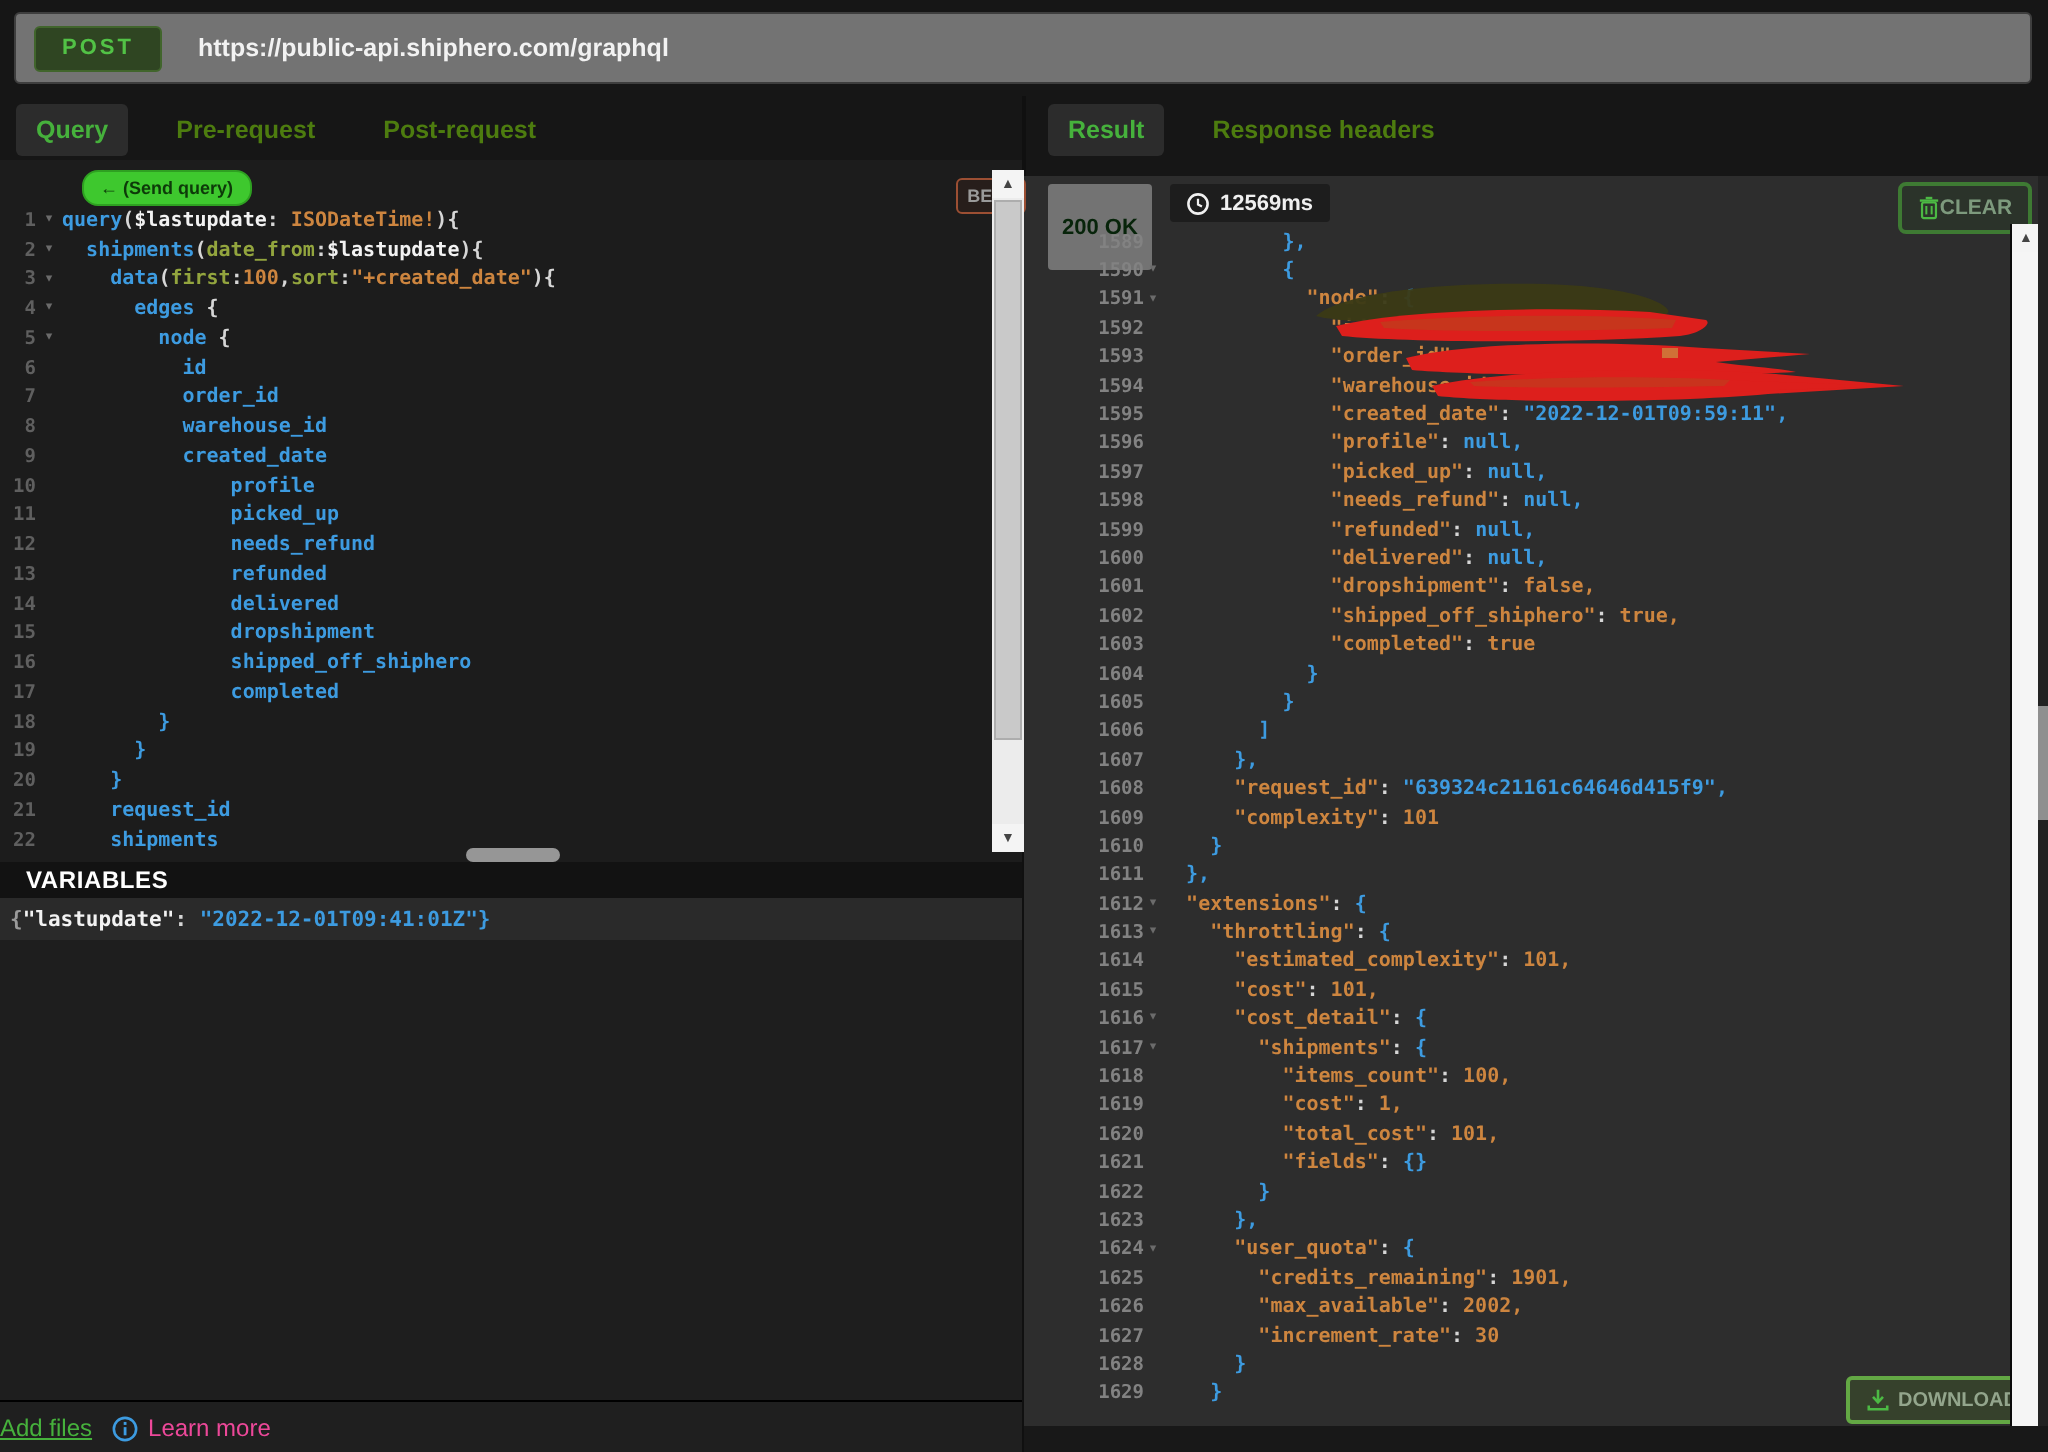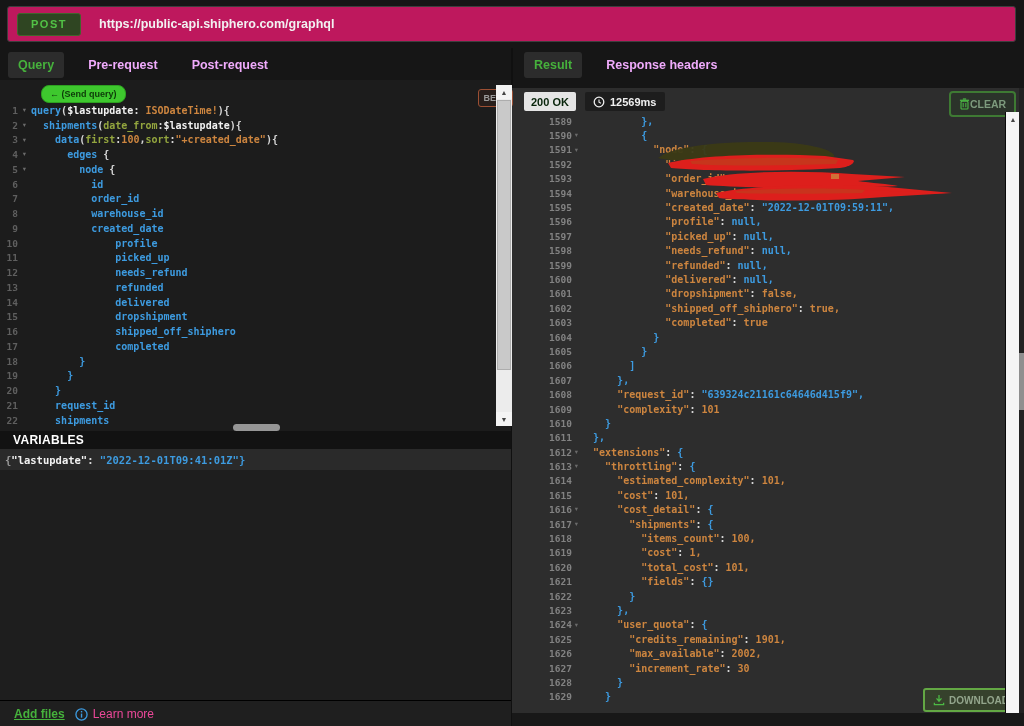--- a/index.html
+++ b/index.html
@@ -1,27 +1,27 @@
 <!DOCTYPE html>
 <html><head>
 <meta charset="utf-8">
 <style>
   html,body{margin:0;padding:0;background:#111;}
   #app{position:relative;width:1024px;height:726px;background:#161616;overflow:hidden;
        font-family:"Liberation Sans",sans-serif;}
   
-  .urlbar{position:absolute;left:7px;top:6px;width:1007px;height:34px;background:#be185d;
+  .urlbar{position:absolute;left:7px;top:6px;width:1007px;height:34px;background:#737373;
           border:1px solid #3e3e3e;border-radius:3px;display:flex;align-items:center;}
   .post-btn{margin-left:9px;width:62px;height:21px;background:#2f4522;border:1px solid #41652c;
             border-radius:3px;color:#52c246;font-size:11px;font-weight:bold;letter-spacing:1.5px;
             display:flex;align-items:center;justify-content:center;}
   .url-text{margin-left:18px;color:#f2f2f2;font-size:12.5px;font-weight:bold;}
   
   .tabrow{position:absolute;top:52px;height:26px;display:flex;align-items:center;gap:14px;}
-  .tab{padding:0 10px;height:26px;display:flex;align-items:center;color:#f0abfc;
+  .tab{padding:0 10px;height:26px;display:flex;align-items:center;color:#4d7c0f;
        font-size:12.5px;font-weight:bold;border-radius:3px;}
   .tab.active{background:#2c2c2c;color:#46b13c;}
   
   .cline{display:flex;align-items:center;white-space:pre;}
   .cline .ln{text-align:right;color:#5f5f5f;font-family:"DejaVu Sans Mono",monospace;
              font-size:9.5px;font-weight:bold;flex:none;}
   .cline .fold{flex:none;color:#6b6b6b;font-size:6.5px;text-align:center;line-height:1;}
   .cline .txt{font-family:"DejaVu Sans Mono",monospace;font-size:10px;font-weight:bold;flex:none;}
   .tk-b{color:#3d9be0}.tk-g{color:#93a53e}.tk-o{color:#cd853f}.tk-w{color:#d6d6d6}
   .tk-v{color:#f2f2f2}.tk-d{color:#9a9a9a}
@@ -50,25 +50,25 @@
             display:flex;align-items:center;}
   #vars-bar .lbl{margin-left:13px;color:#fff;font-size:12px;font-weight:bold;letter-spacing:.3px;}
   #vars-row{position:absolute;left:0;top:449px;width:512px;height:21px;background:#2a2a2a;
             display:flex;align-items:center;}
   #vars-row .txt{margin-left:5px;font-family:"DejaVu Sans Mono",monospace;font-size:10.5px;
                  font-weight:bold;white-space:pre;}
   #vars-rest{position:absolute;left:0;top:470px;width:512px;height:230px;background:#1e1e1e;}
   
   #left-footer{position:absolute;left:0;top:700px;width:512px;height:26px;background:#1f1f1f;
                border-top:1px solid #000;display:flex;align-items:center;gap:10px;}
-  .add-files{margin-left:14px;color:#46b13c;font-size:12px;font-weight:bold;text-decoration:underline;}
+  .add-files{color:#46b13c;font-size:12px;font-weight:normal;text-decoration:underline;}
   .learn{display:flex;align-items:center;gap:5px;color:#ec4899;font-size:12px;}
   
   #right-content{position:absolute;left:512px;top:88px;width:507px;height:625px;background:#2d2d2d;}
-  .badge-200{position:absolute;left:12px;top:4px;height:19px;padding:0 7px;background:#e5e5e5;
+  .badge-200{position:absolute;left:12px;top:4px;height:19px;padding:12px 7px;background:#737373;
              color:#07240a;font-size:11px;font-weight:bold;border-radius:2px;display:flex;
              align-items:center;}
   .badge-time{position:absolute;left:73px;top:4px;height:19px;padding:0 8px;background:#1d1d1d;
               color:#f0f0f0;font-size:11px;font-weight:bold;border-radius:2px;display:flex;
               align-items:center;gap:5px;}
   .clear-btn{position:absolute;left:437px;top:3px;width:63px;height:22px;background:#2b332a;
              border:2px solid #3e7a33;border-radius:4px;display:flex;align-items:center;
              justify-content:center;gap:0;color:#7d9a7d;font-size:10.5px;font-weight:bold;}
   #result-code{position:absolute;left:0;top:26px;width:492px;}
   #result-code .cline{height:14.4px;}

